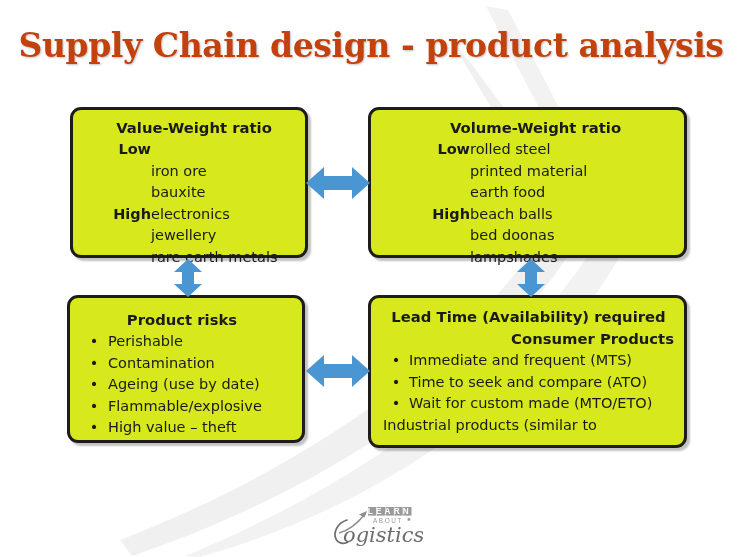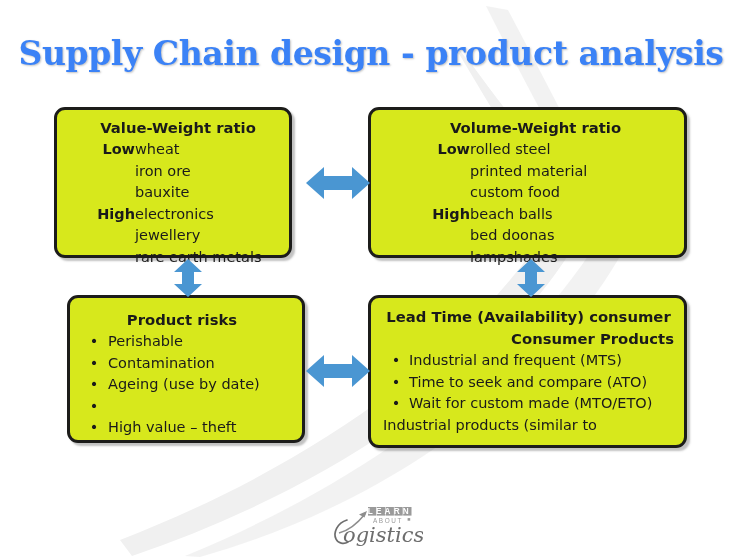--- a/index.html
+++ b/index.html
@@ -23,24 +23,23 @@
   #title {
     position:absolute;
     left:0; top:26px;
     width:742px;
     text-align:center;
     z-index:3;
     font-family:"DejaVu Serif", serif;
     font-weight:bold;
     font-size:33px;
     letter-spacing:-0.4px;
-    color:#3b82f6;
+    color:#c2410c;
     text-shadow:1px 1px 2px rgba(120,120,120,0.45);
     white-space:nowrap;
-    margin-top:8px;
   }
 
   
   .box {
     position:absolute;
     z-index:2;
     background:#d7e81c;
     border:3px solid #1c1c1a;
     border-radius:11px;
     box-shadow:3px 3px 2px rgba(80,80,80,0.35);
@@ -66,21 +65,21 @@
   .ratio-item { flex:1 1 auto; }
 
   
   .bullet-row { display:flex; }
   .bullet-dot { flex:0 0 auto; text-align:center; }
   .bullet-text { flex:1 1 auto; }
 
   .strong { font-weight:normal; }
 
   
-  #box-vw  { left:54px;  top:107px; width:238px; height:151px; padding:7px 0 0 10px; }
+  #box-vw  { left:70px;  top:107px; width:238px; height:151px; padding:7px 0 0 10px; }
   #box-vow { left:368px; top:107px; width:319px; height:151px; padding:7px 10px 0 26px; }
   #box-pr  { left:67px;  top:295px; width:238px; height:148px; padding:11px 18px 0 10px; }
   #box-lt  { left:368px; top:295px; width:319px; height:153px; padding:8px 10px 0 12px; }
 
   #box-vw  .ratio-label  { width:68px; }
   #box-vow .ratio-label  { width:73px; }
 
   #box-pr  .bullet-dot   { width:28px; }
   #box-lt  .bullet-dot   { width:26px; }
 
@@ -112,21 +111,20 @@
     <path d="M508 10 C 548 86, 592 170, 628 246 L 604 232 C 568 160, 522 78, 486 6 Z" opacity="0.85"></path>
   </g>
 </svg>
 
 <div id="title">Supply Chain design - product analysis</div>
 
 <div class="box" id="box-vw">
   <div class="box-title">Value-Weight ratio</div>
   <div class="ratio-row">
     <span class="ratio-label">Low</span>
-    <span class="ratio-item">wheat</span>
   </div>
   <div class="ratio-row">
     <span class="ratio-label"></span>
     <span class="ratio-item">iron ore</span>
   </div>
   <div class="ratio-row">
     <span class="ratio-label"></span>
     <span class="ratio-item">bauxite</span>
   </div>
   <div class="ratio-row">
@@ -148,21 +146,21 @@
   <div class="ratio-row">
     <span class="ratio-label">Low</span>
     <span class="ratio-item">rolled steel</span>
   </div>
   <div class="ratio-row">
     <span class="ratio-label"></span>
     <span class="ratio-item">printed material</span>
   </div>
   <div class="ratio-row">
     <span class="ratio-label"></span>
-    <span class="ratio-item">custom food</span>
+    <span class="ratio-item">earth food</span>
   </div>
   <div class="ratio-row">
     <span class="ratio-label">High</span>
     <span class="ratio-item">beach balls</span>
   </div>
   <div class="ratio-row">
     <span class="ratio-label"></span>
     <span class="ratio-item">bed doonas</span>
   </div>
   <div class="ratio-row">
@@ -180,33 +178,34 @@
   <div class="bullet-row">
     <span class="bullet-dot">•</span>
     <span class="bullet-text">Contamination</span>
   </div>
   <div class="bullet-row">
     <span class="bullet-dot">•</span>
     <span class="bullet-text">Ageing (use by date)</span>
   </div>
   <div class="bullet-row">
     <span class="bullet-dot">•</span>
+    <span class="bullet-text">Flammable/explosive</span>
   </div>
   <div class="bullet-row">
     <span class="bullet-dot">•</span>
     <span class="bullet-text">High value – theft</span>
   </div>
 </div>
 
 <div class="box" id="box-lt">
-  <div class="box-title">Lead Time (Availability)  consumer</div>
+  <div class="box-title">Lead Time (Availability)  required</div>
   <div class="box-title left-align">Consumer Products</div>
   <div class="bullet-row">
     <span class="bullet-dot">•</span>
-    <span class="bullet-text">Industrial and frequent (MTS)</span>
+    <span class="bullet-text">Immediate and frequent (MTS)</span>
   </div>
   <div class="bullet-row">
     <span class="bullet-dot">•</span>
     <span class="bullet-text">Time to seek and compare (ATO)</span>
   </div>
   <div class="bullet-row">
     <span class="bullet-dot">•</span>
     <span class="bullet-text">Wait for custom made (MTO/ETO)</span>
   </div>
   <div>

